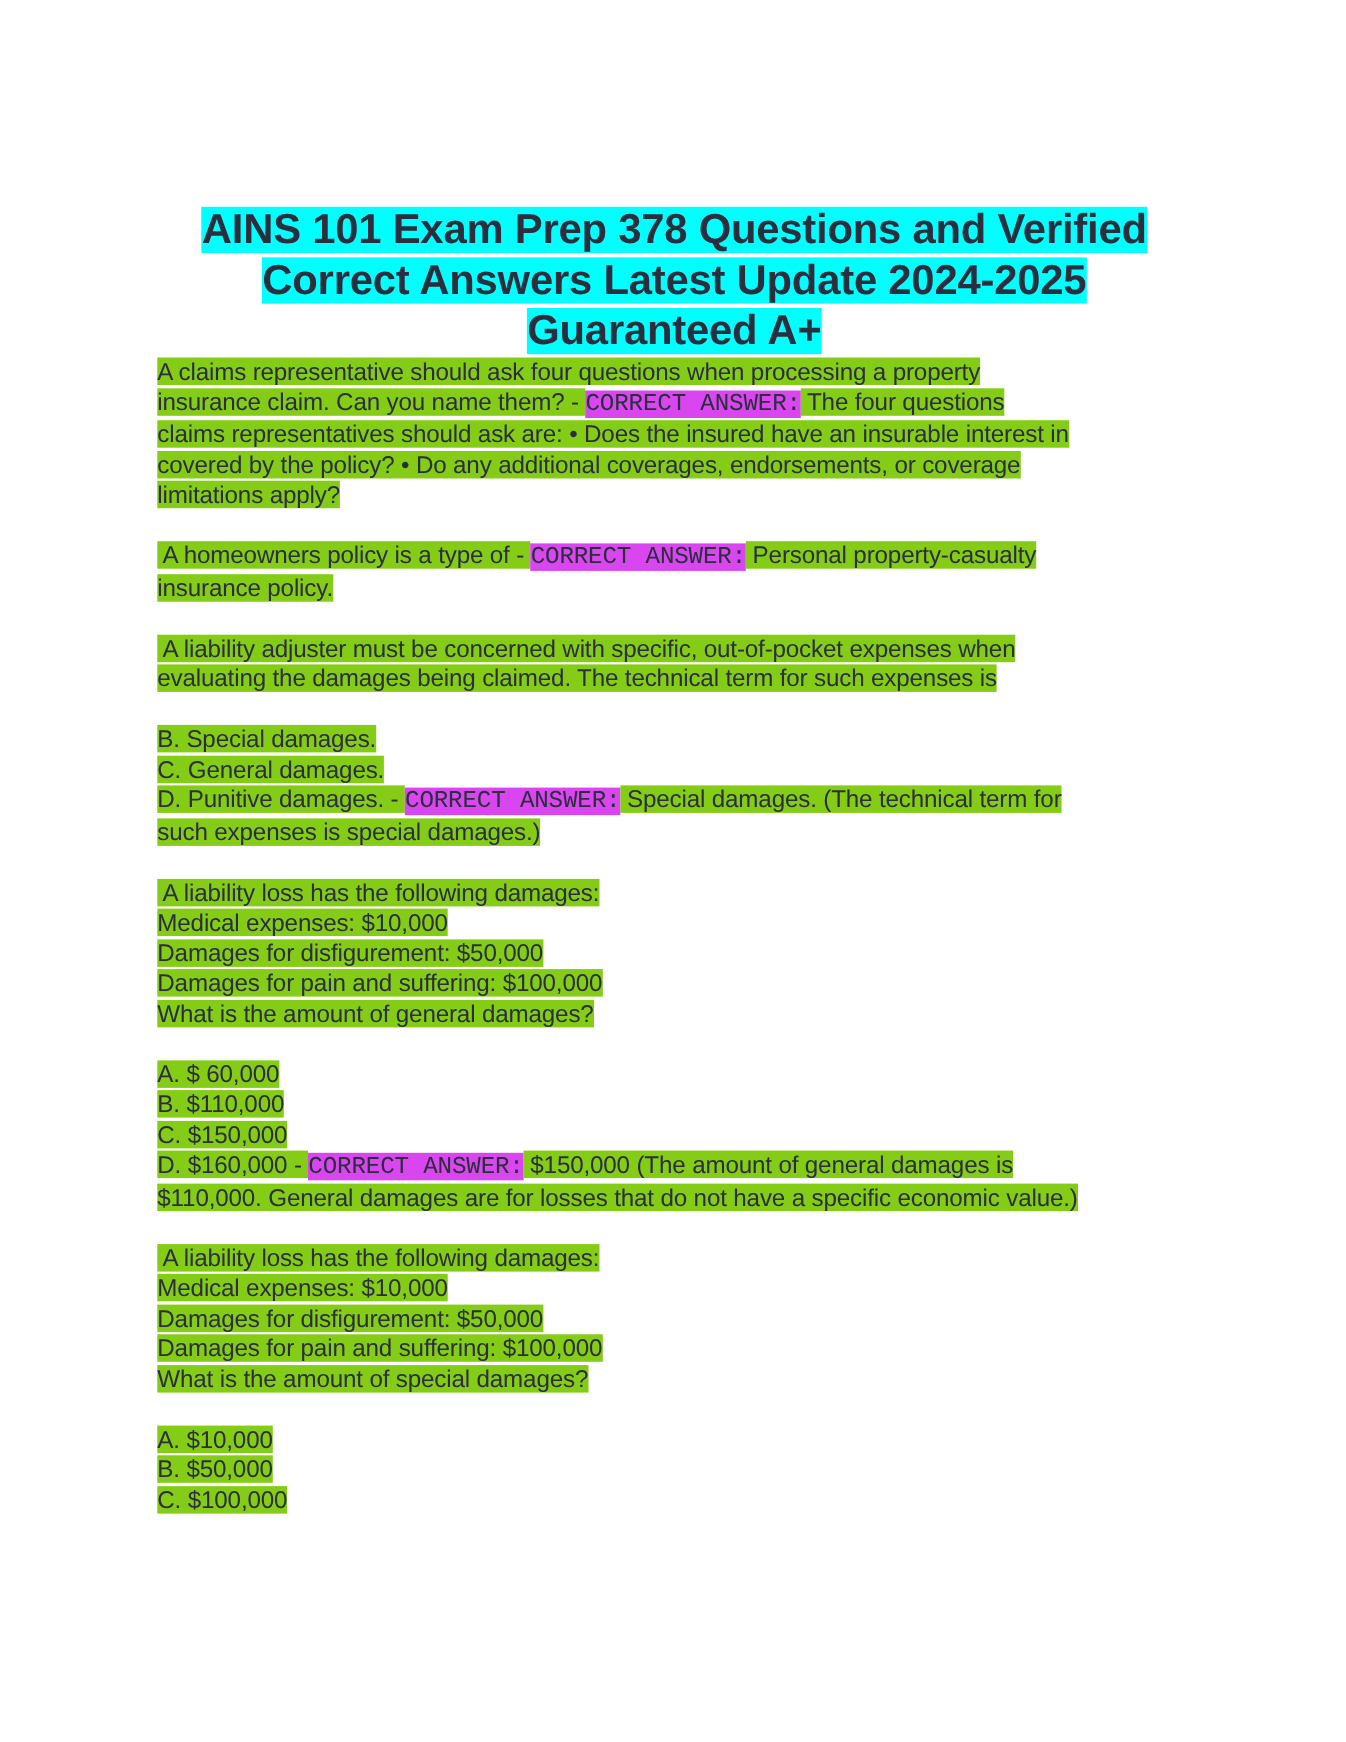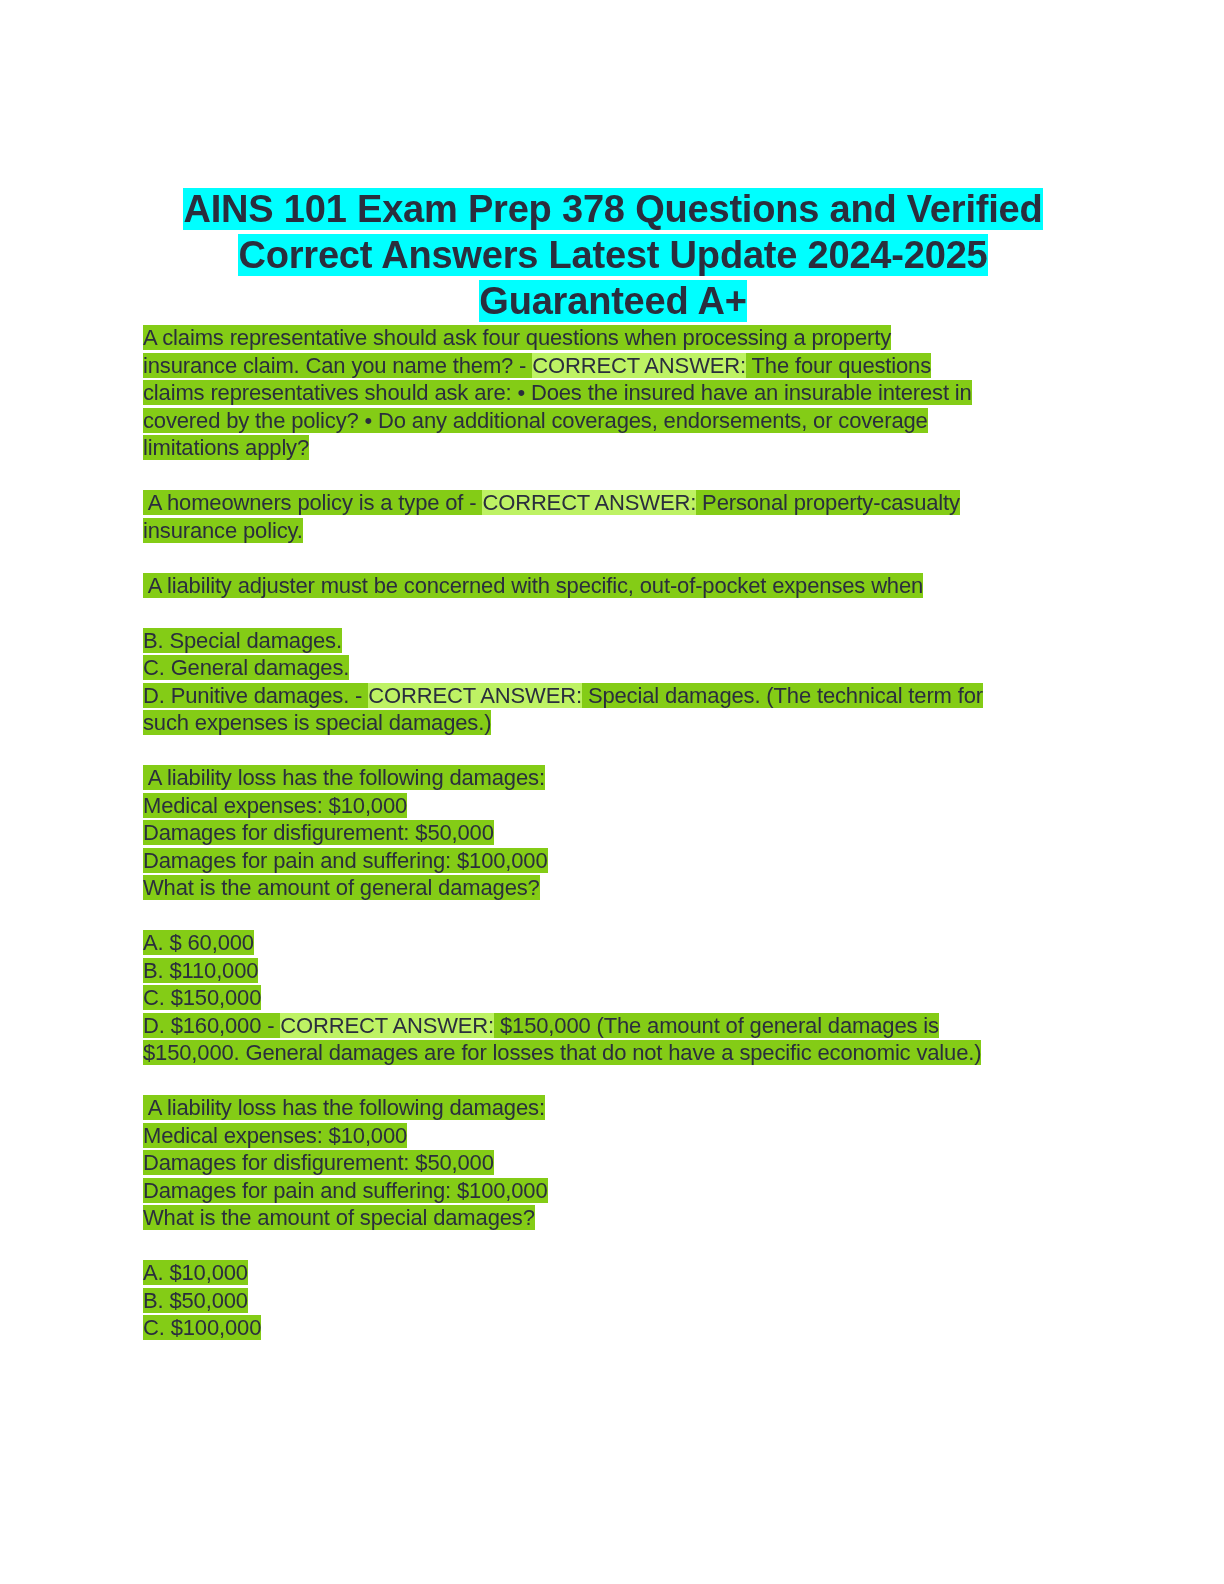--- a/index.html
+++ b/index.html
@@ -45,21 +45,22 @@
       white-space: pre;
     }
     .line .bg {
       background: #84cc16;
     }
     .blank {
       display: block;
       height: 27.5px;
     }
     .ca {
-      background: #bef264;
+      background: #d946ef;
+      font-family: Liberation Mono, monospace;
     }
   </style>
 </head>
 <body>
 
 <div class="page">
   <h1 class="title">
     <span class="hl">AINS 101 Exam Prep 378 Questions and Verified</span><br>
     <span class="hl">Correct Answers Latest Update 2024-2025</span><br>
     <span class="hl">Guaranteed A+</span>
@@ -77,40 +78,41 @@
     <span class="blank"></span>
 
     <div>
       <span class="line"><span class="bg"> A homeowners policy is a type of - </span><span class="ca">CORRECT ANSWER:</span><span class="bg"> Personal property-casualty</span></span>
       <span class="line"><span class="bg">insurance policy.</span></span>
     </div>
     <span class="blank"></span>
 
     <div>
       <span class="line"><span class="bg"> A liability adjuster must be concerned with specific, out-of-pocket expenses when</span></span>
+      <span class="line"><span class="bg">evaluating the damages being claimed. The technical term for such expenses is</span></span>
       <span class="blank"></span>
       <span class="line"><span class="bg">B. Special damages.</span></span>
       <span class="line"><span class="bg">C. General damages.</span></span>
       <span class="line"><span class="bg">D. Punitive damages. - </span><span class="ca">CORRECT ANSWER:</span><span class="bg"> Special damages. (The technical term for</span></span>
       <span class="line"><span class="bg">such expenses is special damages.)</span></span>
     </div>
     <span class="blank"></span>
 
     <div>
       <span class="line"><span class="bg"> A liability loss has the following damages:</span></span>
       <span class="line"><span class="bg">Medical expenses: $10,000</span></span>
       <span class="line"><span class="bg">Damages for disfigurement: $50,000</span></span>
       <span class="line"><span class="bg">Damages for pain and suffering: $100,000</span></span>
       <span class="line"><span class="bg">What is the amount of general damages?</span></span>
       <span class="blank"></span>
       <span class="line"><span class="bg">A. $ 60,000</span></span>
       <span class="line"><span class="bg">B. $110,000</span></span>
       <span class="line"><span class="bg">C. $150,000</span></span>
       <span class="line"><span class="bg">D. $160,000 - </span><span class="ca">CORRECT ANSWER:</span><span class="bg"> $150,000 (The amount of general damages is</span></span>
-      <span class="line"><span class="bg">$150,000. General damages are for losses that do not have a specific economic value.)</span></span>
+      <span class="line"><span class="bg">$110,000. General damages are for losses that do not have a specific economic value.)</span></span>
     </div>
     <span class="blank"></span>
 
     <div>
       <span class="line"><span class="bg"> A liability loss has the following damages:</span></span>
       <span class="line"><span class="bg">Medical expenses: $10,000</span></span>
       <span class="line"><span class="bg">Damages for disfigurement: $50,000</span></span>
       <span class="line"><span class="bg">Damages for pain and suffering: $100,000</span></span>
       <span class="line"><span class="bg">What is the amount of special damages?</span></span>
       <span class="blank"></span>

